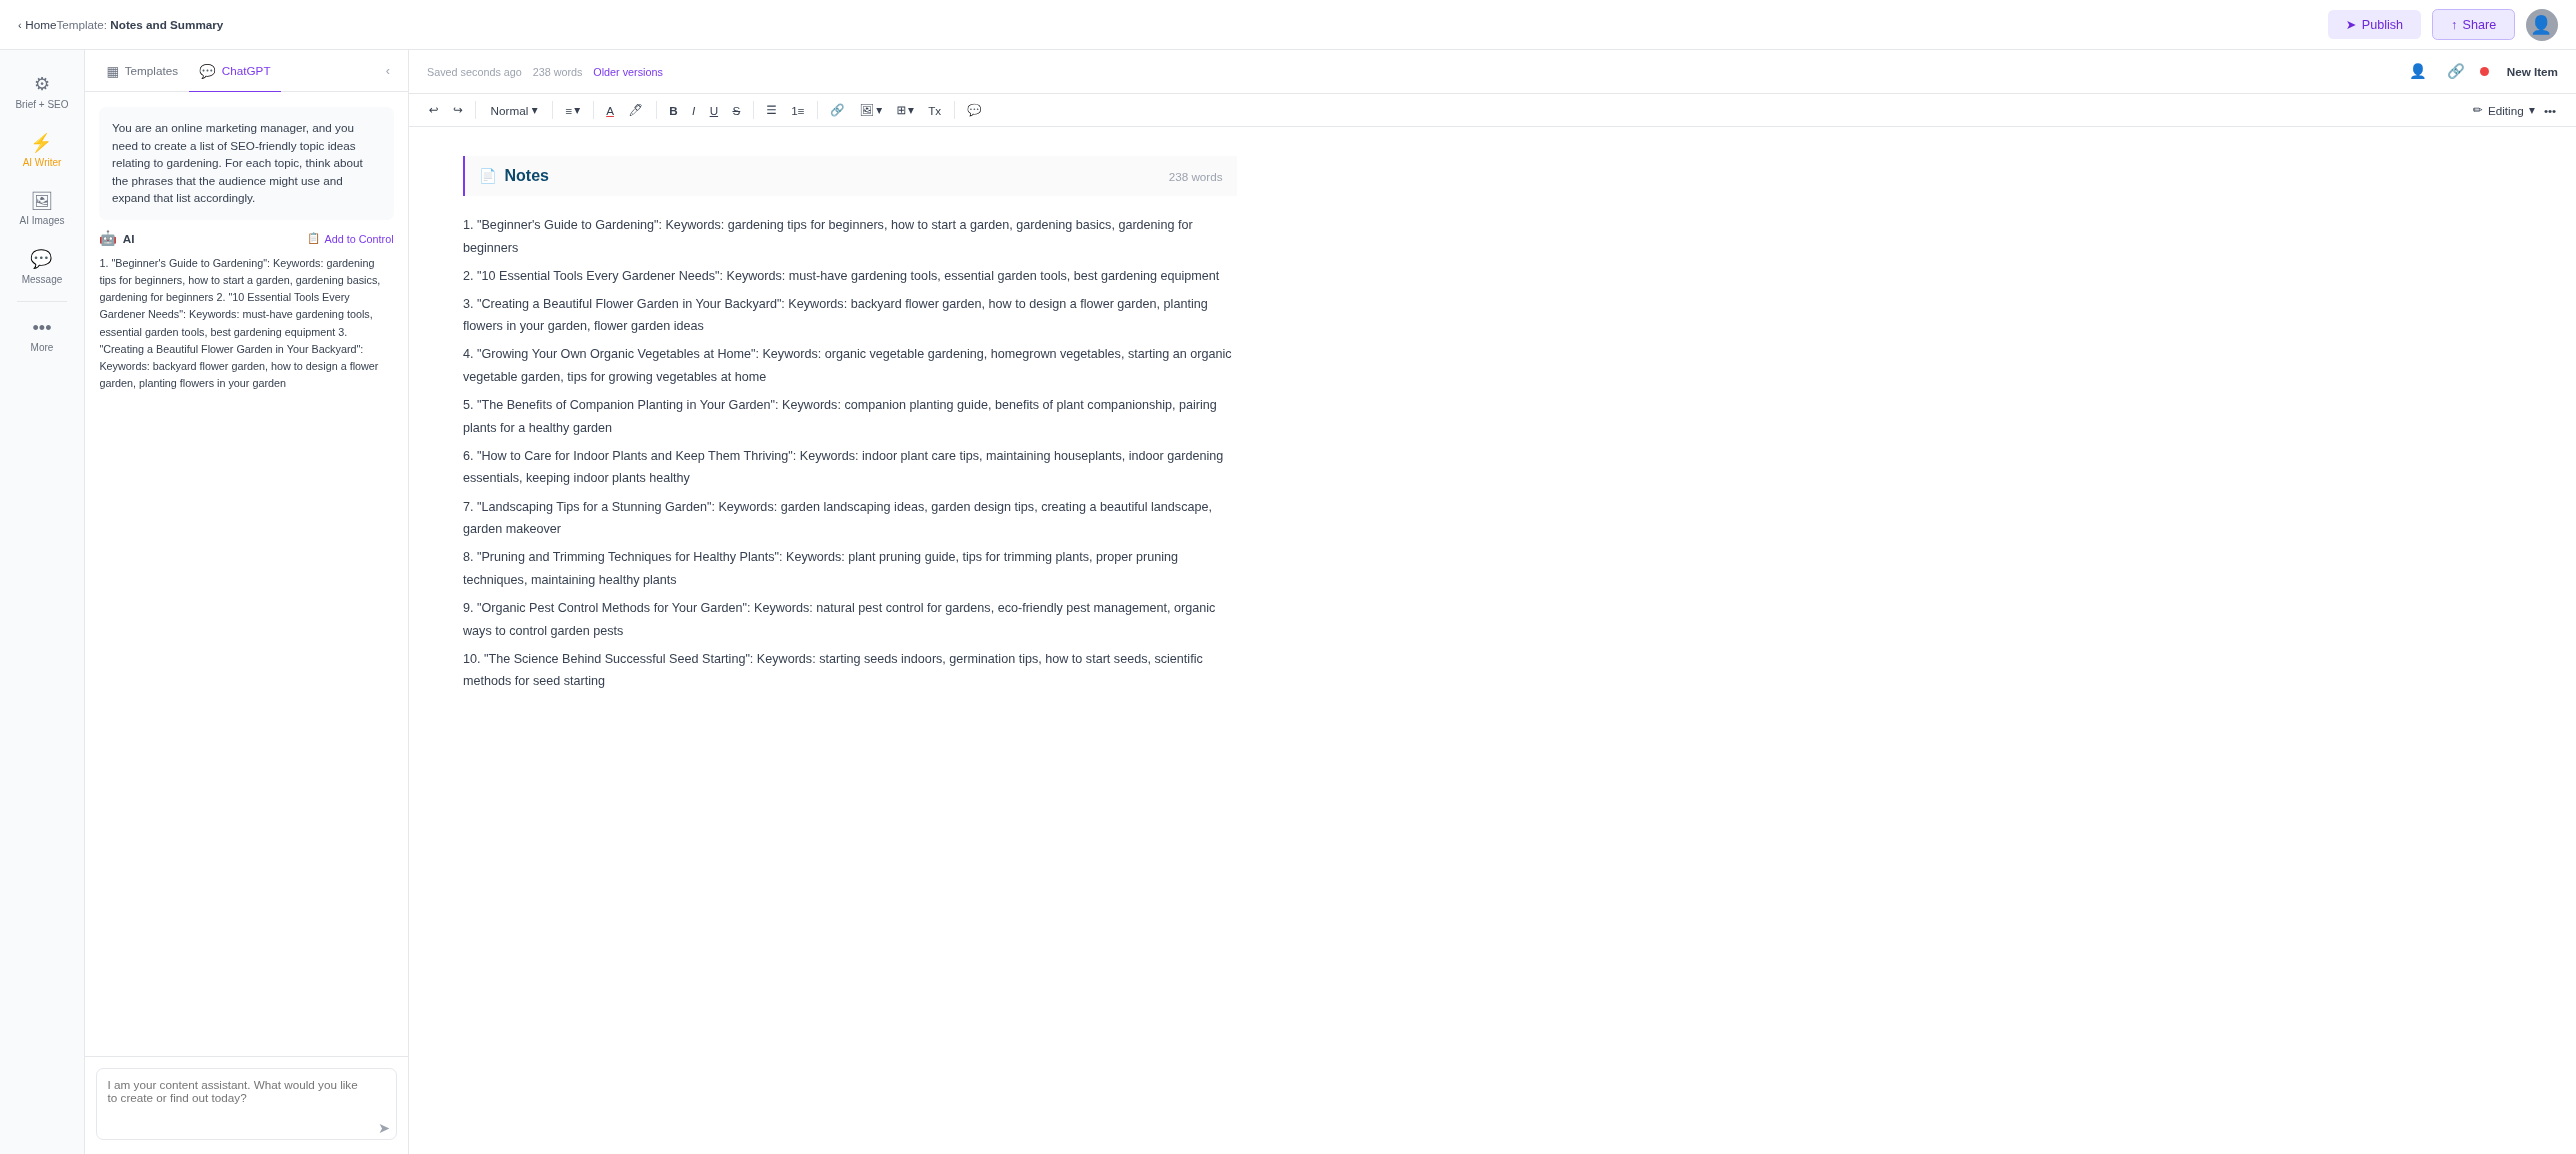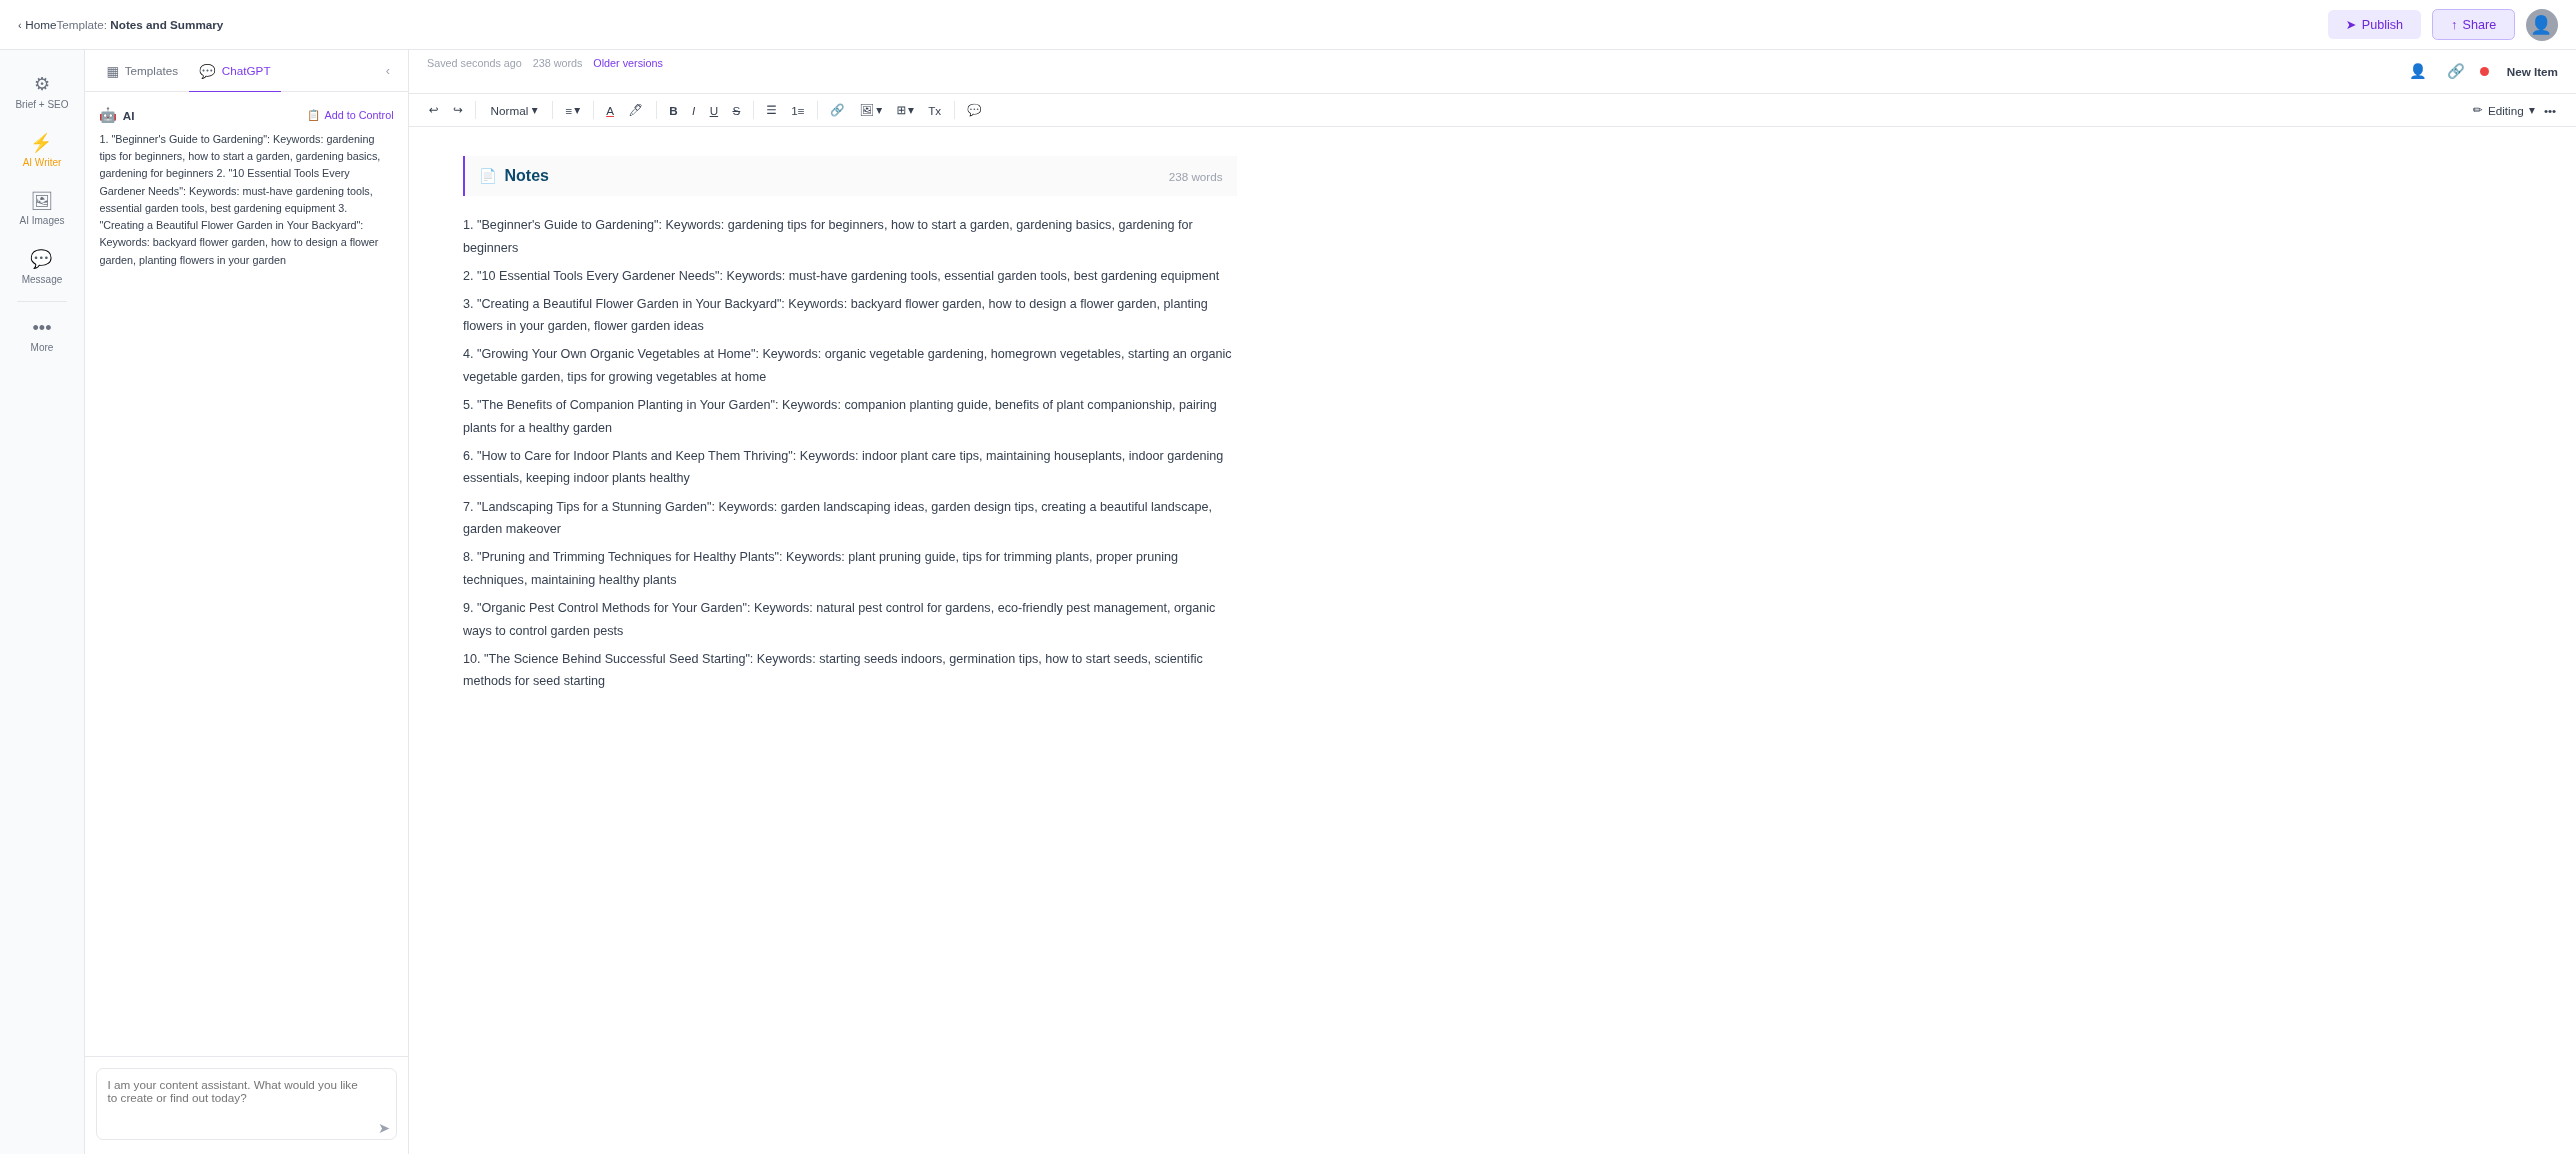--- a/index.html
+++ b/index.html
@@ -80,21 +80,21 @@
       width: 100%; border: 0.9px solid #e5e7eb; border-radius: 7.2px;
       padding: 9px 36px 9px 10.8px; font-size: 11.7px; color: #9ca3af; resize: none;
       min-height: 72px; font-family: inherit;
     }
     .chat-send { position: absolute; bottom: 7.2px; right: 7.2px; background: none; border: none; cursor: pointer; color: #9ca3af; font-size: 14.4px; }
 
     
     .editor-area { flex: 1; display: flex; flex-direction: column; overflow: hidden; }
 
     .editor-topbar {
-      display: flex; align-items: flex-start; padding: 7.2px 18px; border-bottom: 0.9px solid #e5e7eb;
+      display: flex; align-items: center; padding: 7.2px 18px; border-bottom: 0.9px solid #e5e7eb;
       gap: 10.8px; flex-shrink: 0;
     }
     .save-status { font-size: 10.8px; color: #9ca3af; }
     .word-count { font-size: 10.8px; color: #9ca3af; }
     .older-versions { font-size: 10.8px; color: #7c3aed; cursor: pointer; font-weight: 500; }
     .editor-topbar-right { margin-left: auto; display: flex; align-items: center; gap: 9px; }
     .icon-btn { background: none; border: none; cursor: pointer; color: #9ca3af; font-size: 14.4px; display: flex; align-items: center; justify-content: center; width: 29px; height: 29px; border-radius: 5.4px; }
     .new-item-btn {
       display: flex; align-items: center; gap: 5.4px; background: none; border: none; cursor: pointer;
       font-size: 11.7px; font-weight: 600; color: #374151;
@@ -194,20 +194,23 @@
         <span class="tab-icon">▦</span>
         <span>Templates</span>
       </div>
       <div class="panel-tab active">
         <span class="tab-icon">💬</span>
         <span>ChatGPT</span>
       </div>
       <div class="panel-collapse">‹</div>
     </div>
     <div class="panel-body">
+      <div class="chat-prompt">
+        <span>You are an online marketing manager, and you need to create a list of SEO-friendly topic ideas relating to gardening. For each topic, think about the phrases that the audience might use and expand that list accordingly.</span>
+      </div>
       <div class="ai-response">
         <div class="ai-response-header">
           <div class="ai-label">
             <span class="ai-icon">🤖</span>
             <span>AI</span>
           </div>
           <button class="add-to-editor-btn">
             <span>📋</span>
             <span>Add to Control</span>
           </button>

